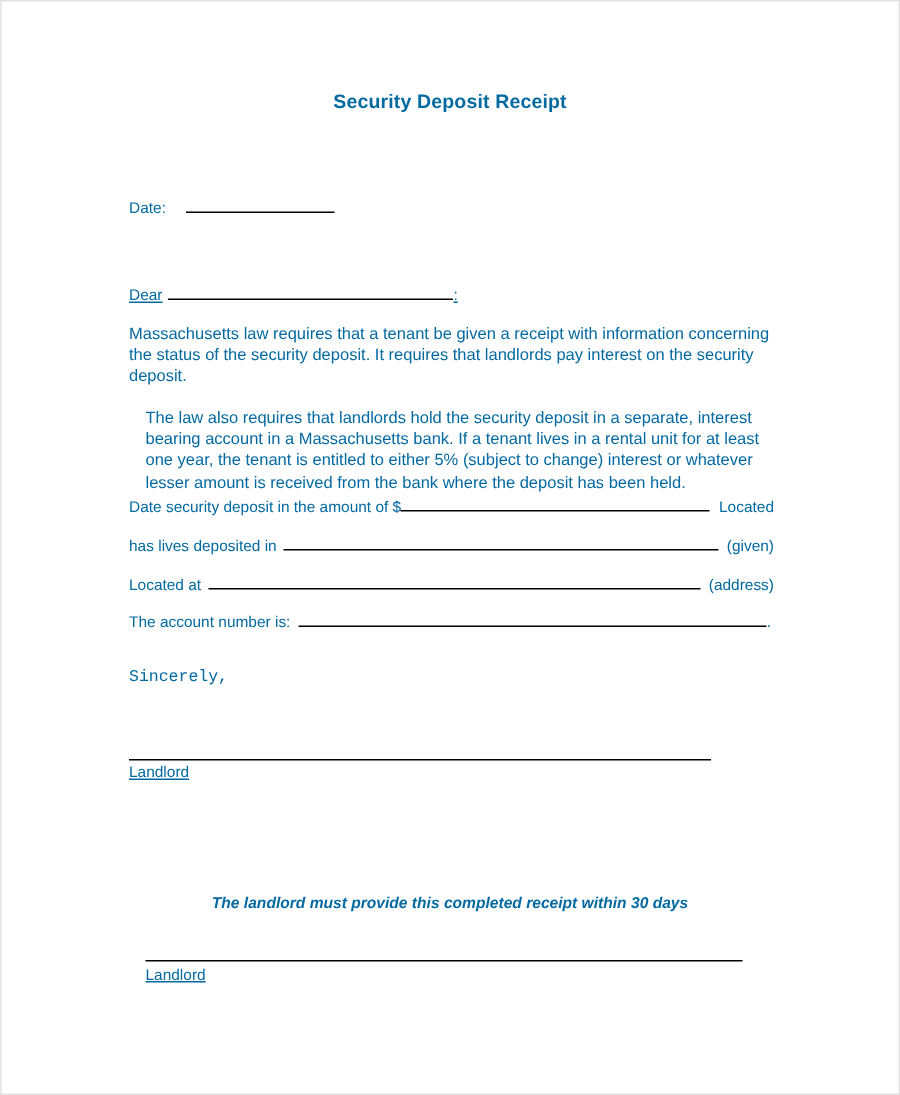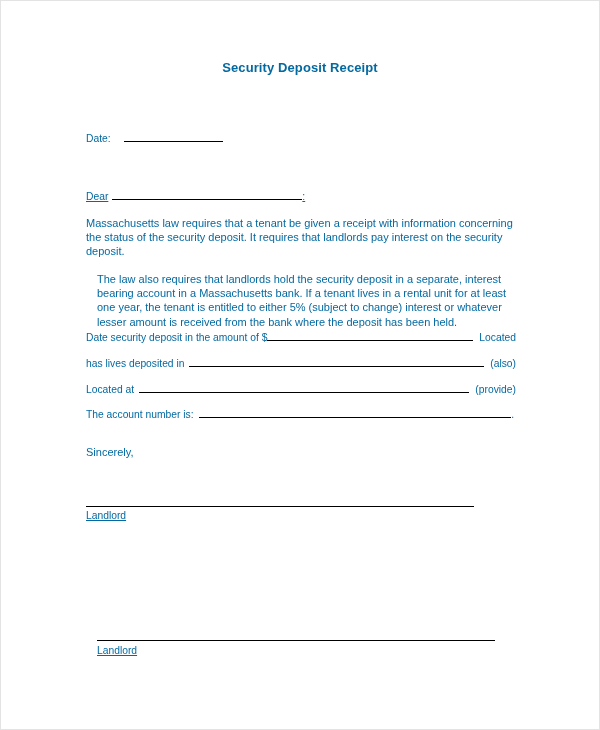--- a/index.html
+++ b/index.html
@@ -114,39 +114,40 @@
 
   <div class="row" style="top:330px; width:430px;">
     <span class="lbl">Date security deposit in the amount of  $</span>
     <span class="rule-flex"></span>
     <span class="tail" style="margin-left:6px;">Located</span>
   </div>
 
   <div class="row" style="top:356px; width:430px;">
     <span class="lbl">has lives deposited in</span>
     <span class="rule-flex" style="margin-left:5px;"></span>
-    <span class="tail" style="margin-left:6px;">(also)</span>
+    <span class="tail" style="margin-left:6px;">(given)</span>
   </div>
 
   <div class="row" style="top:382px; width:430px;text-align:center;">
     <span class="lbl">Located at</span>
     <span class="rule-flex" style="margin-left:5px;"></span>
-    <span class="tail" style="margin-left:6px;">(provide)</span>
+    <span class="tail" style="margin-left:6px;">(address)</span>
   </div>
 
   <div class="row" style="top:407px; width:428px;">
     <span class="lbl">The account number is:</span>
     <span class="rule-flex" style="margin-left:5px;"></span>
     <span class="tail">.</span>
   </div>
 
-  <div class="body-text" style="top:444px;">Sincerely,</div>
+  <div class="body-text" style="top:444px;font-family:Liberation Mono, monospace;">Sincerely,</div>
 
   <div class="sig-line" style="left:85px; width:388px; top:505px;"></div>
   <div class="sig-label" style="left:85px; top:508px;">Landlord</div>
 
   <div class="notice" style="top:595px;">
+    <span class="nl">The landlord must provide this completed receipt within 30 days</span>
   </div>
 
   <div class="sig-line" style="left:96px; width:398px; top:639px;"></div>
   <div class="sig-label" style="left:96px; top:643px;">Landlord</div>
 
 </div>
 
 </body></html>

